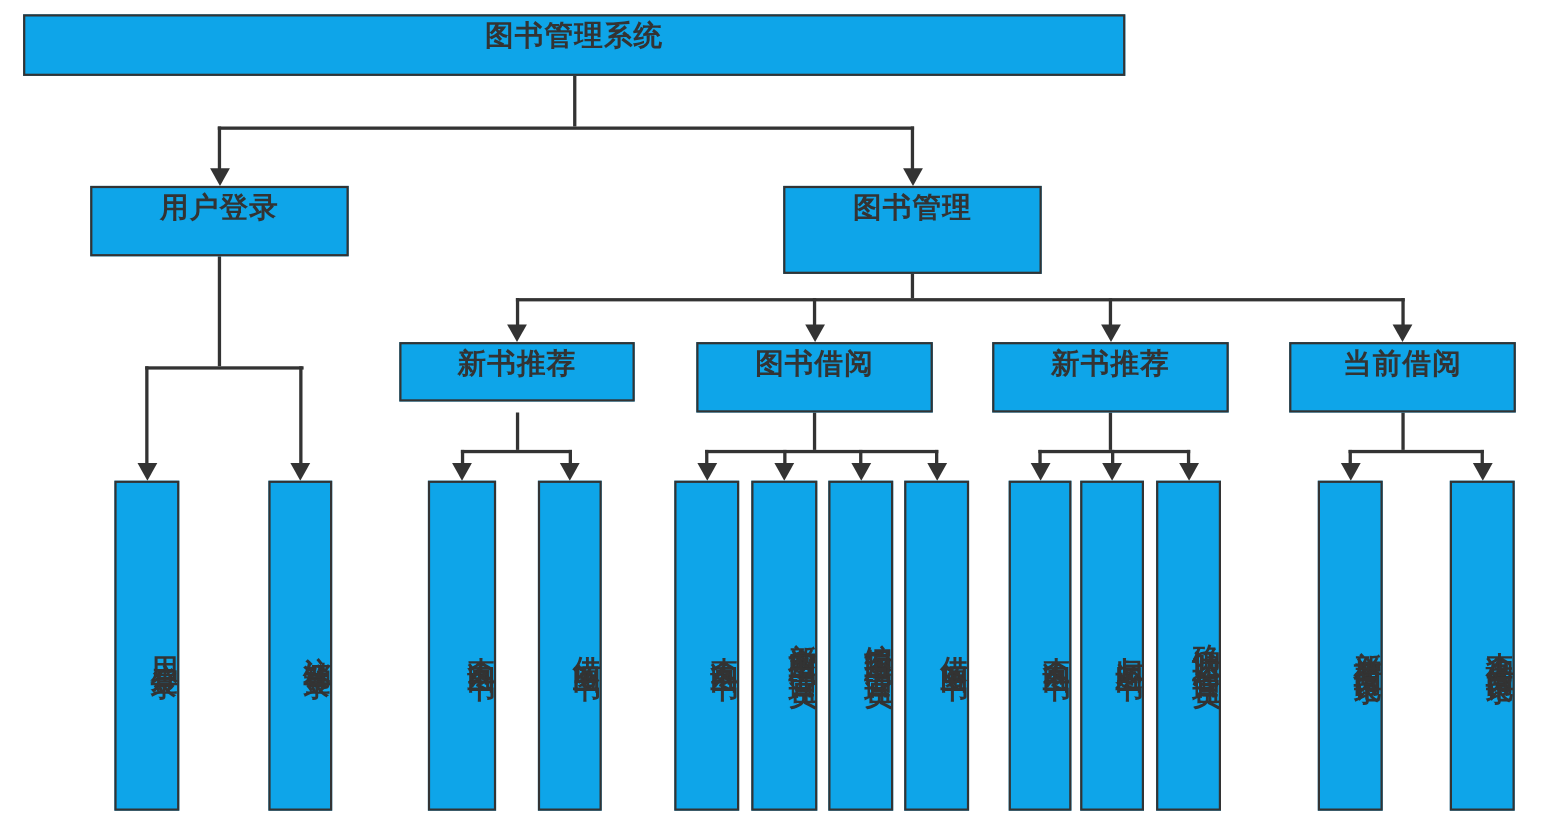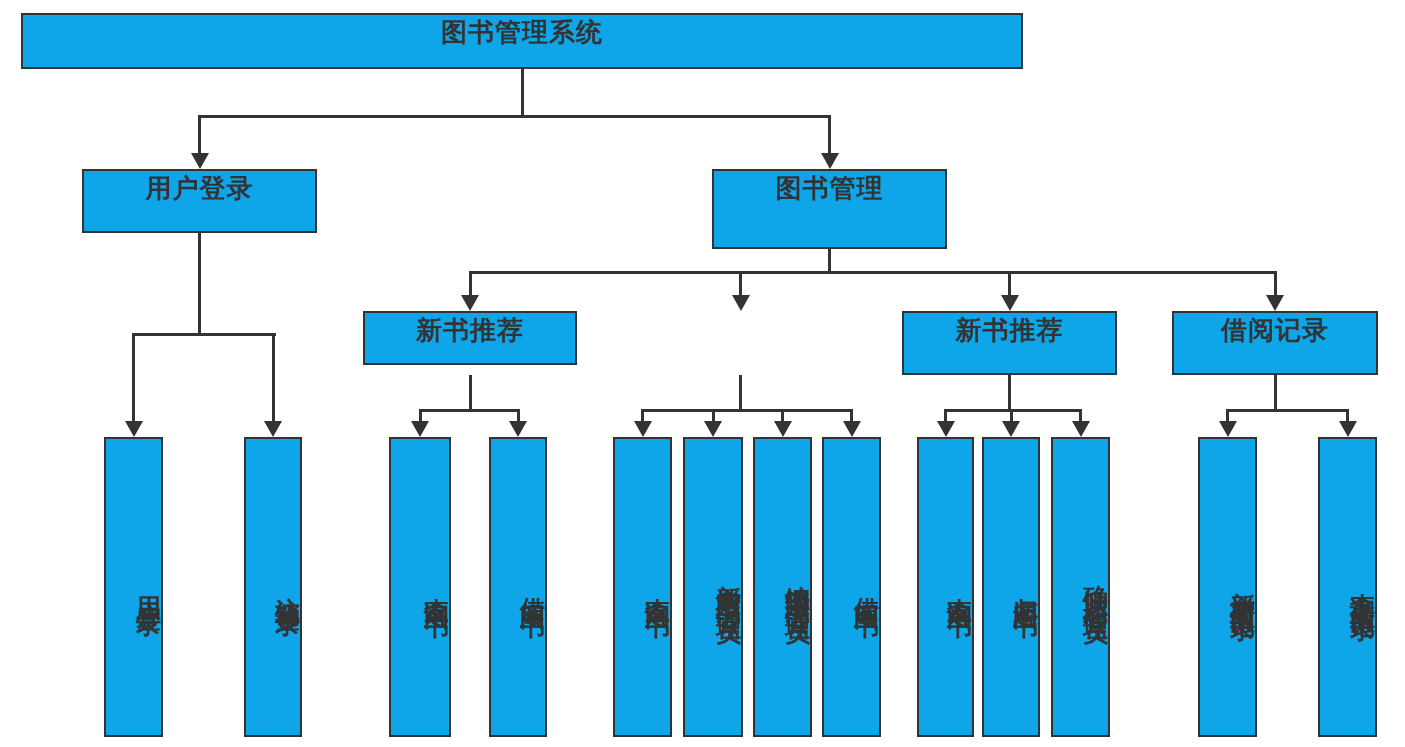--- a/index.html
+++ b/index.html
@@ -87,25 +87,28 @@
   <div class="vline" style="left:739px;top:271px;height:25px;"></div>
   <div class="arrow" style="left:731.5px;top:295px;"></div>
   <div class="vline" style="left:1008px;top:271px;height:25px;"></div>
   <div class="arrow" style="left:1000.5px;top:295px;"></div>
   <div class="vline" style="left:1273.5px;top:271px;height:25px;"></div>
   <div class="arrow" style="left:1266px;top:295px;"></div>
 
   <div class="box hbox" style="left:363px;top:311px;width:214px;height:54px;">
     <span>新书推荐</span>
   </div>
+  <div class="box hbox" style="left:633px;top:311px;width:215px;height:64px;">
+    <span>图书借阅</span>
+  </div>
   <div class="box hbox" style="left:902px;top:311px;width:215px;height:64px;">
     <span>新书推荐</span>
   </div>
   <div class="box hbox" style="left:1172px;top:311px;width:206px;height:64px;">
-    <span>借阅记录</span>
+    <span>当前借阅</span>
   </div>
 
   <div class="vline" style="left:468.5px;top:375px;height:34px;"></div>
   <div class="hline" style="left:418.5px;top:409px;width:101px;"></div>
   <div class="vline" style="left:418.5px;top:409px;height:14px;"></div>
   <div class="arrow" style="left:411px;top:421px;"></div>
   <div class="vline" style="left:516.5px;top:409px;height:14px;"></div>
   <div class="arrow" style="left:509px;top:421px;"></div>
 
   <div class="vline" style="left:739px;top:375px;height:34px;"></div>

